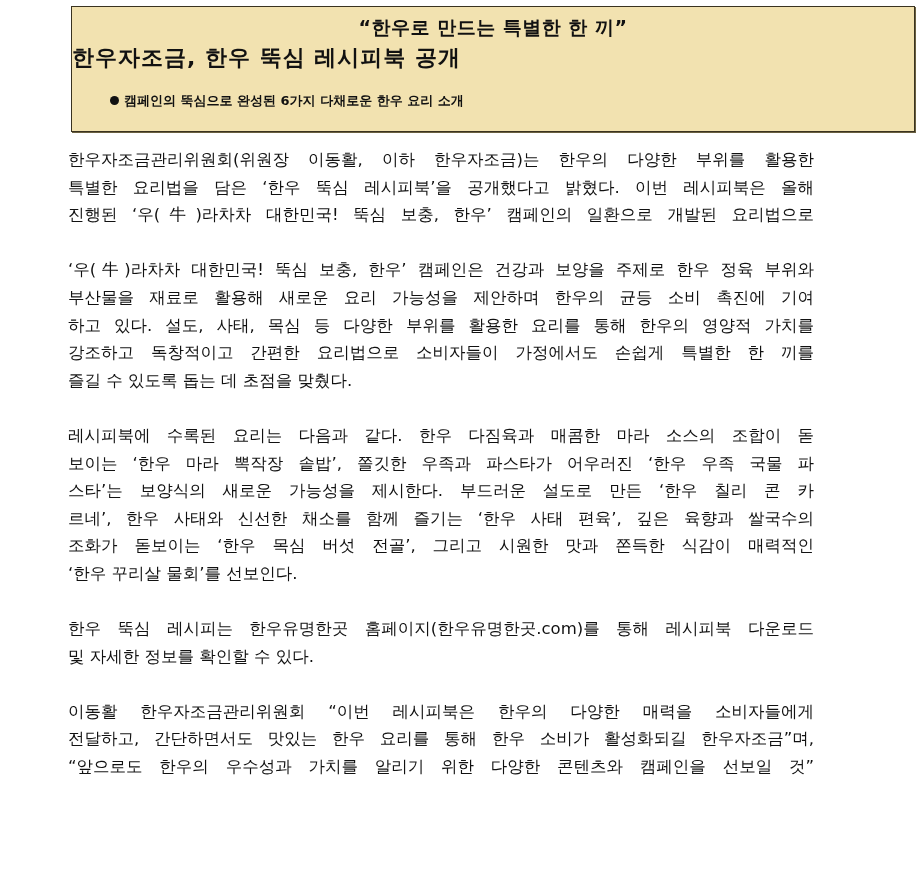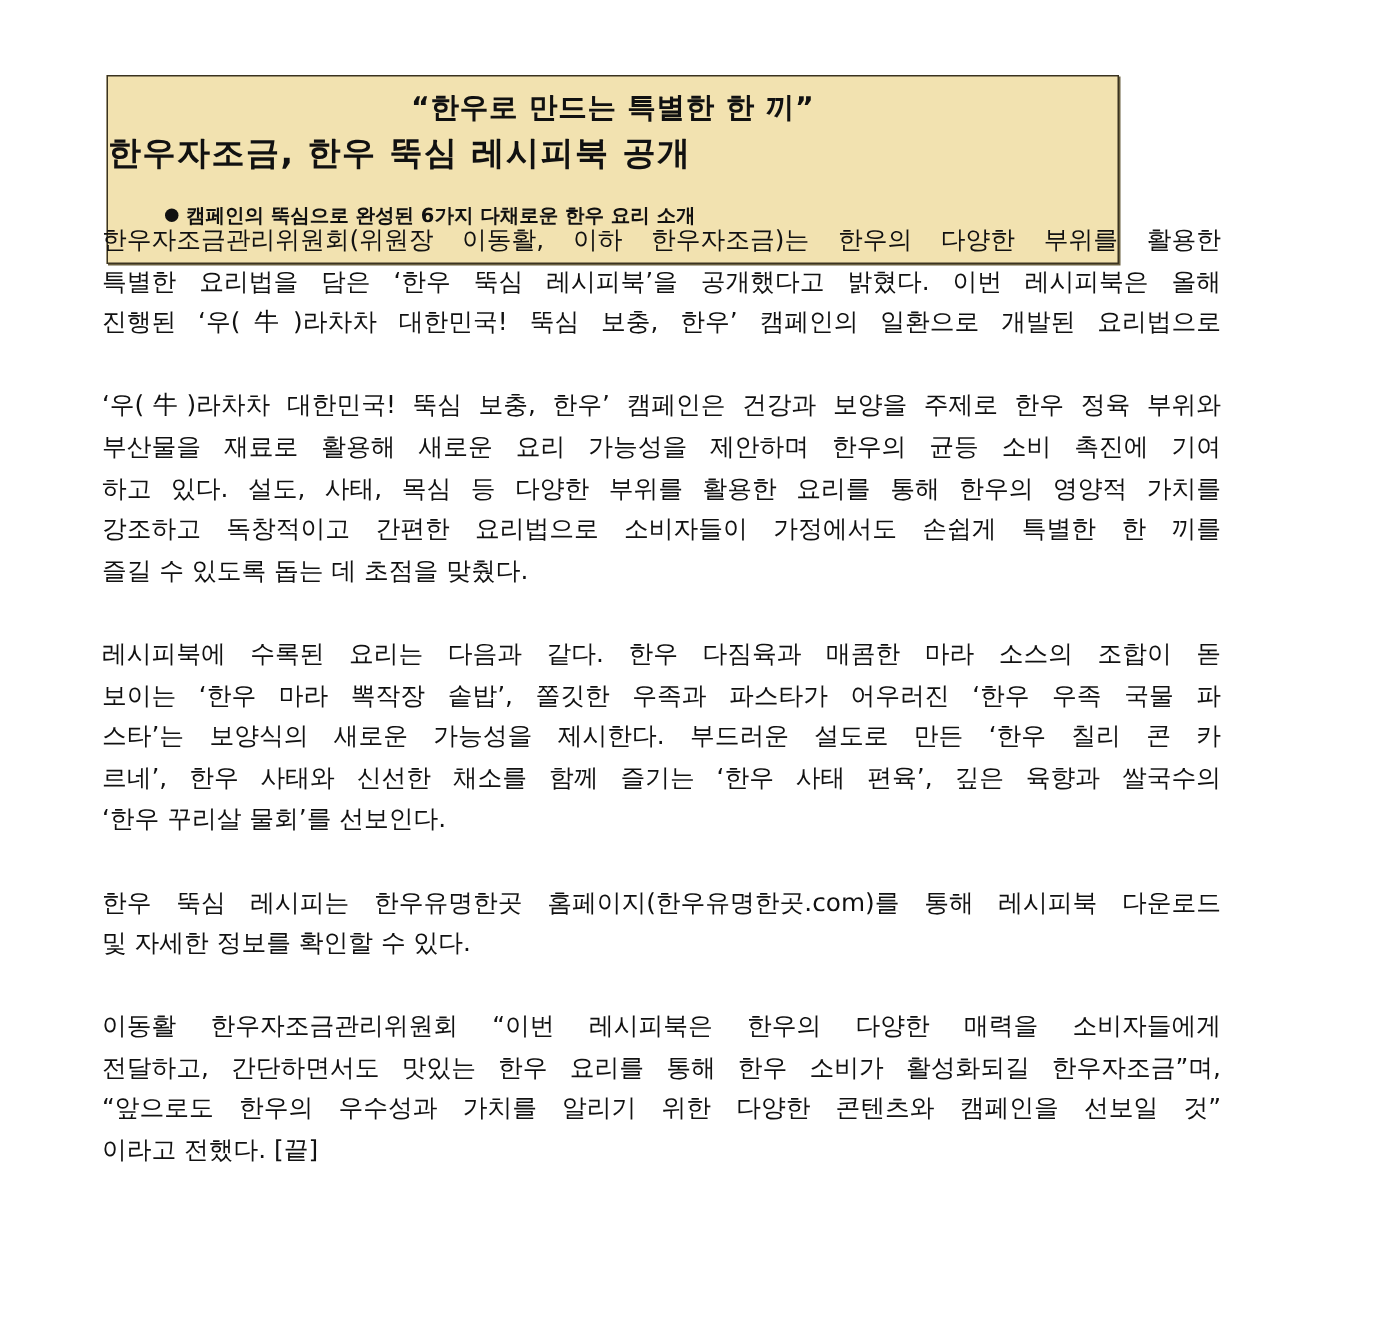--- a/index.html
+++ b/index.html
@@ -1,23 +1,22 @@
 <!DOCTYPE html>
 <html><head>
 <meta charset="utf-8">
 <style>
   html, body { margin: 0; padding: 0; background: #ffffff; }
   body { width: 920px; height: 887px; position: relative; overflow: hidden;
          font-family: "DejaVu Sans", "Liberation Sans", sans-serif; color: #111; }
   .headline-box {
-    position: absolute; left: 71px; top: 6px; width: 675px; height: 126px;
+    position: absolute; left: 71px; top: 6px; width: 844px; height: 126px;
     background: #f2e2b0; border: 1px solid #3a3320;
     box-shadow: 1px 1px 0 #6a6040;
     box-sizing: border-box;
-    margin-top: 44px;
   }
   .headline-sub {
     position: absolute; left: 0; right: 0; top: 8px; text-align: center;
     font-size: 19px; font-weight: bold; letter-spacing: 0.5px;
   }
   .headline-main {
     position: absolute; left: 0; right: 0; top: 36px; text-align: left;
     font-size: 22px; font-weight: bold; letter-spacing: 1px;
   }
   .bullets {
@@ -57,25 +56,25 @@
     <span class="line">부산물을 재료로 활용해 새로운 요리 가능성을 제안하며 한우의 균등 소비 촉진에 기여</span>
     <span class="line">하고 있다. 설도, 사태, 목심 등 다양한 부위를 활용한 요리를 통해 한우의 영양적 가치를</span>
     <span class="line">강조하고 독창적이고 간편한 요리법으로 소비자들이 가정에서도 손쉽게 특별한 한 끼를</span>
     <span class="line last">즐길 수 있도록 돕는 데 초점을 맞췄다.</span>
   </p>
   <p class="para">
     <span class="line">레시피북에 수록된 요리는 다음과 같다. 한우 다짐육과 매콤한 마라 소스의 조합이 돋</span>
     <span class="line">보이는 ‘한우 마라 뽁작장 솥밥’, 쫄깃한 우족과 파스타가 어우러진 ‘한우 우족 국물 파</span>
     <span class="line">스타’는 보양식의 새로운 가능성을 제시한다. 부드러운 설도로 만든 ‘한우 칠리 콘 카</span>
     <span class="line">르네’, 한우 사태와 신선한 채소를 함께 즐기는 ‘한우 사태 편육’, 깊은 육향과 쌀국수의</span>
+    <span class="line">조화가 돋보이는 ‘한우 목심 버섯 전골’, 그리고 시원한 맛과 쫀득한 식감이 매력적인</span>
     <span class="line last">‘한우 꾸리살 물회’를 선보인다.</span>
   </p>
   <p class="para">
     <span class="line">한우 뚝심 레시피는 한우유명한곳 홈페이지(한우유명한곳.com)를 통해 레시피북 다운로드</span>
     <span class="line last">및 자세한 정보를 확인할 수 있다.</span>
   </p>
   <p class="para">
     <span class="line">이동활 한우자조금관리위원회 “이번 레시피북은 한우의 다양한 매력을 소비자들에게</span>
     <span class="line">전달하고, 간단하면서도 맛있는 한우 요리를 통해 한우 소비가 활성화되길 한우자조금”며,</span>
     <span class="line">“앞으로도 한우의 우수성과 가치를 알리기 위한 다양한 콘텐츠와 캠페인을 선보일 것”</span>
-    <span class="line last">이라고 전했다. [끝]</span>
   </p>
 </div>
 
 </body></html>

